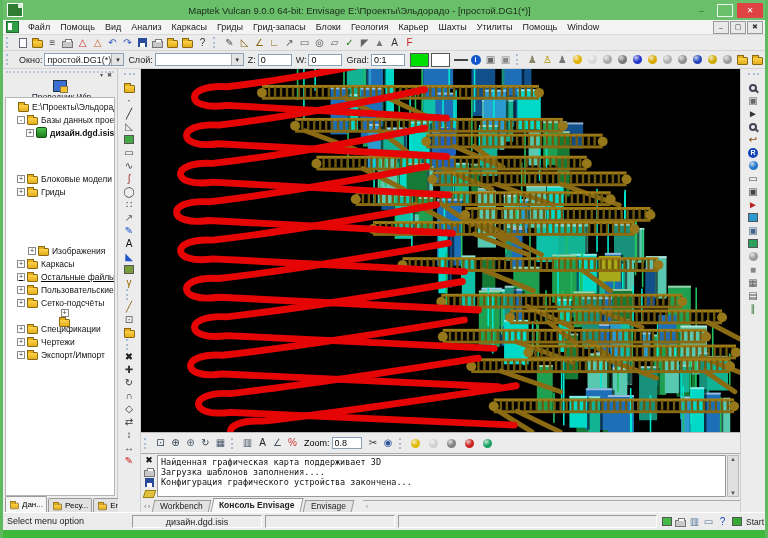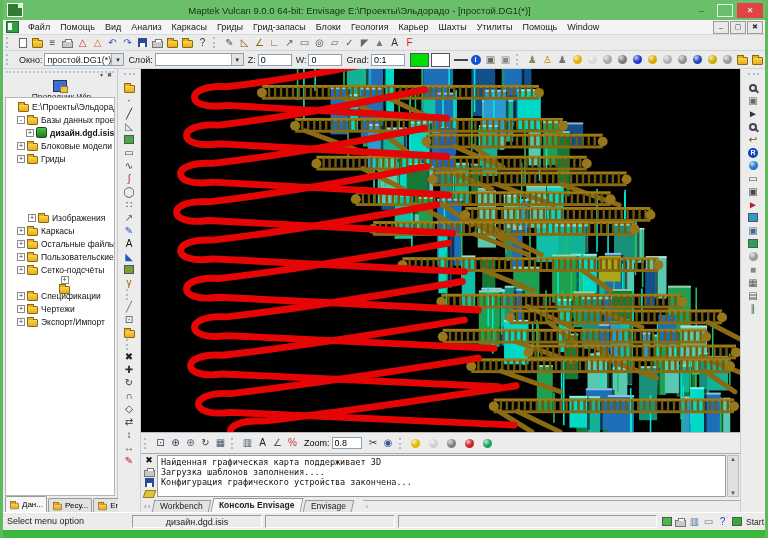--- a/index.html
+++ b/index.html
@@ -284,41 +284,41 @@
           <div class="tnode" style="padding-left: 11px;">
             <span class="texp">-</span>
             <span class="sh-folder tico"></span>
             <span class="tlabel">Базы данных проекта</span>
           </div>
           <div class="tnode" style="padding-left: 20px;">
             <span class="texp">+</span>
             <span class="tdb"></span>
             <span class="tlabel" style="font-weight: bold;">дизайн.dgd.isis</span>
           </div>
-          <div class="tnode" style="padding-left: 11px;">
+          <div class="tnode" style="padding-left: 11px; margin-top: 33px;">
             <span class="texp">+</span>
             <span class="sh-folder tico"></span>
             <span class="tlabel">Блоковые модели</span>
           </div>
           <div class="tnode" style="padding-left: 11px;">
             <span class="texp">+</span>
             <span class="sh-folder tico"></span>
             <span class="tlabel">Гриды</span>
           </div>
           <div class="tnode" style="padding-left: 22px; margin-top: 46px;">
             <span class="texp">+</span>
             <span class="sh-folder tico"></span>
             <span class="tlabel">Изображения</span>
           </div>
           <div class="tnode" style="padding-left: 11px;">
             <span class="texp">+</span>
             <span class="sh-folder tico"></span>
             <span class="tlabel">Каркасы</span>
           </div>
-          <div class="tnode" style="padding-left: 11px;">
+          <div class="tnode" style="padding-left: 11px; text-decoration: underline;">
             <span class="texp">+</span>
             <span class="sh-folder tico"></span>
             <span class="tlabel">Остальные файлы</span>
           </div>
           <div class="tnode" style="padding-left: 11px;">
             <span class="texp">+</span>
             <span class="sh-folder tico"></span>
             <span class="tlabel">Пользовательские БД</span>
           </div>
           <div class="tnode" style="padding-left: 11px;">

